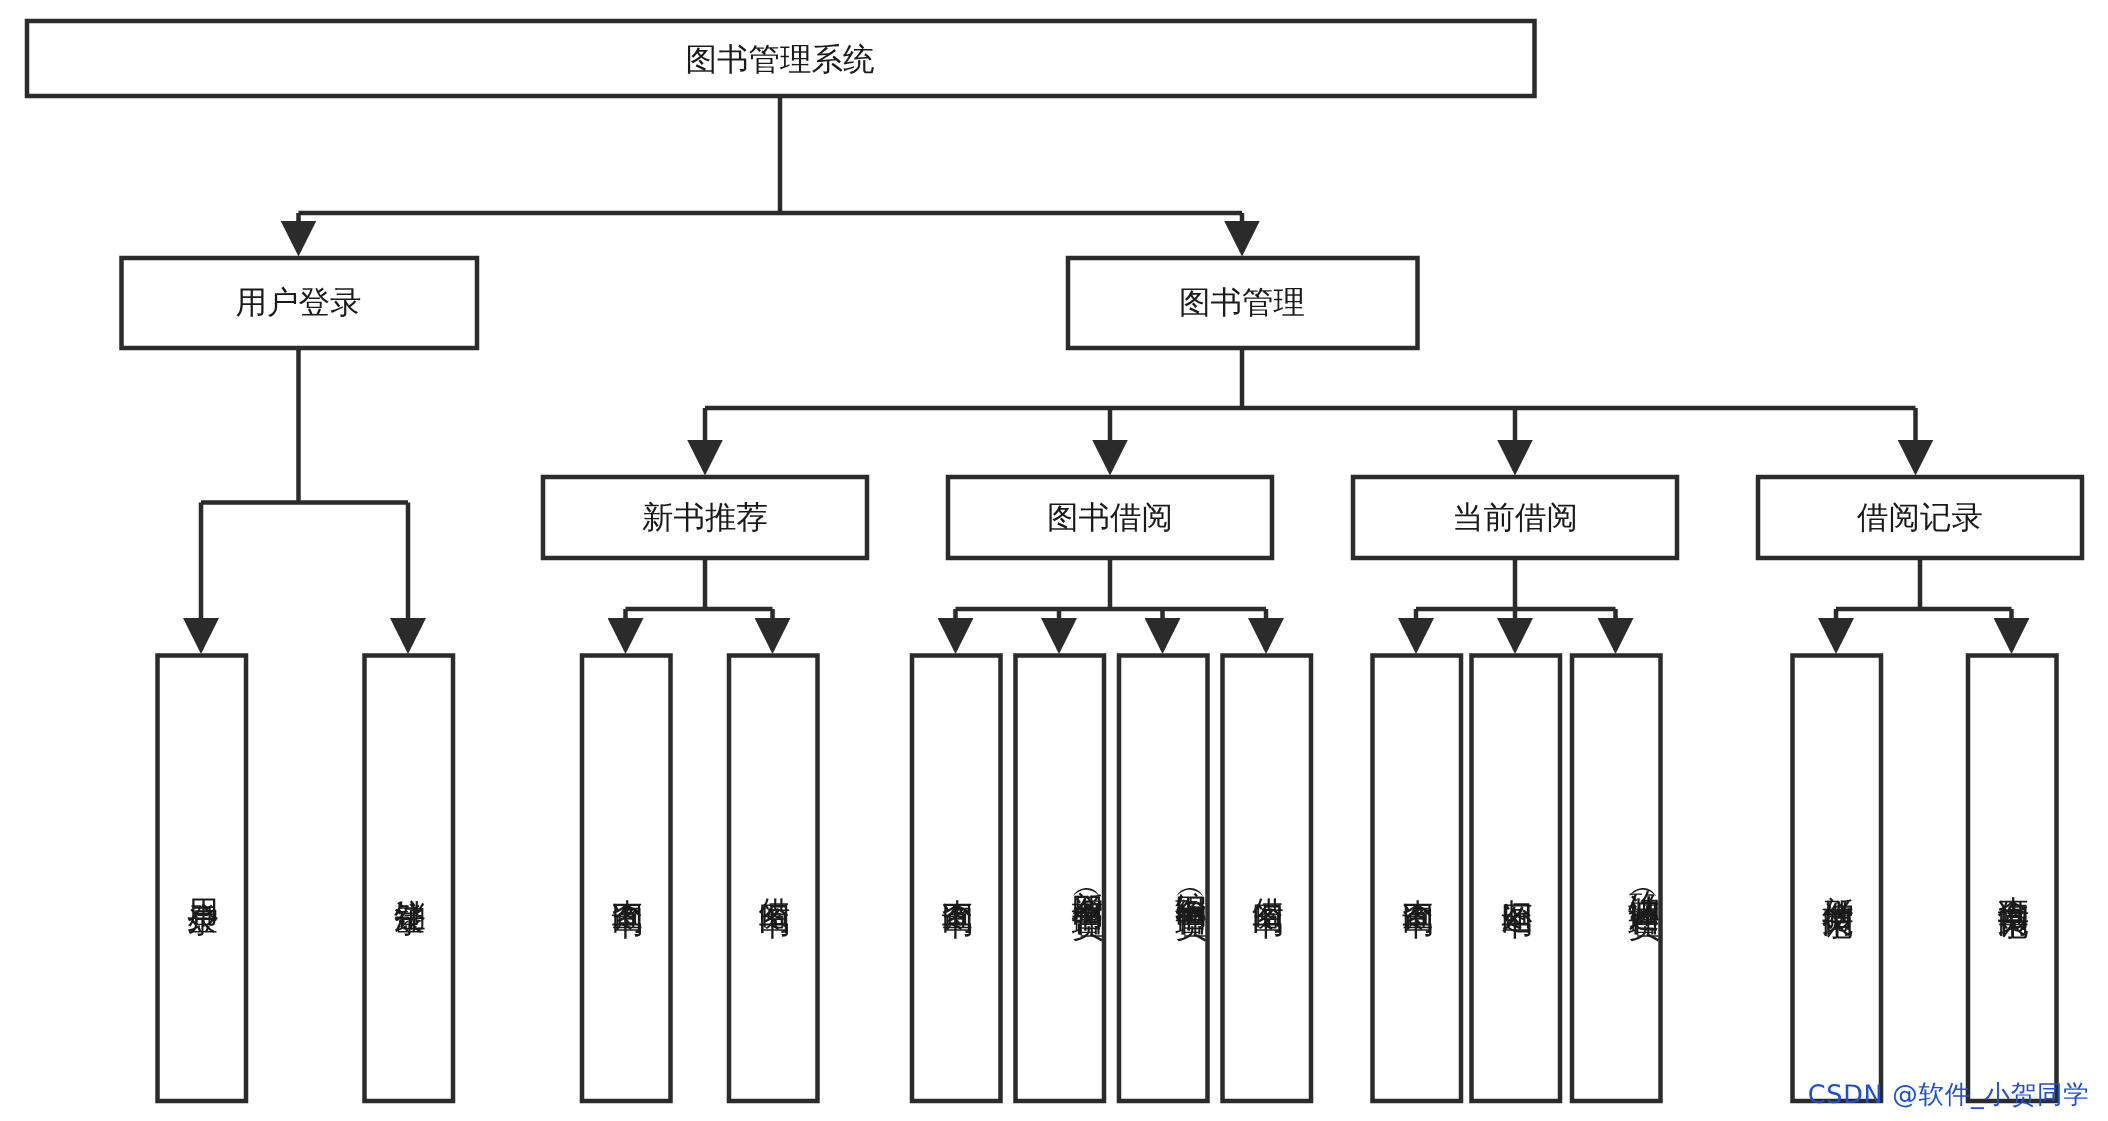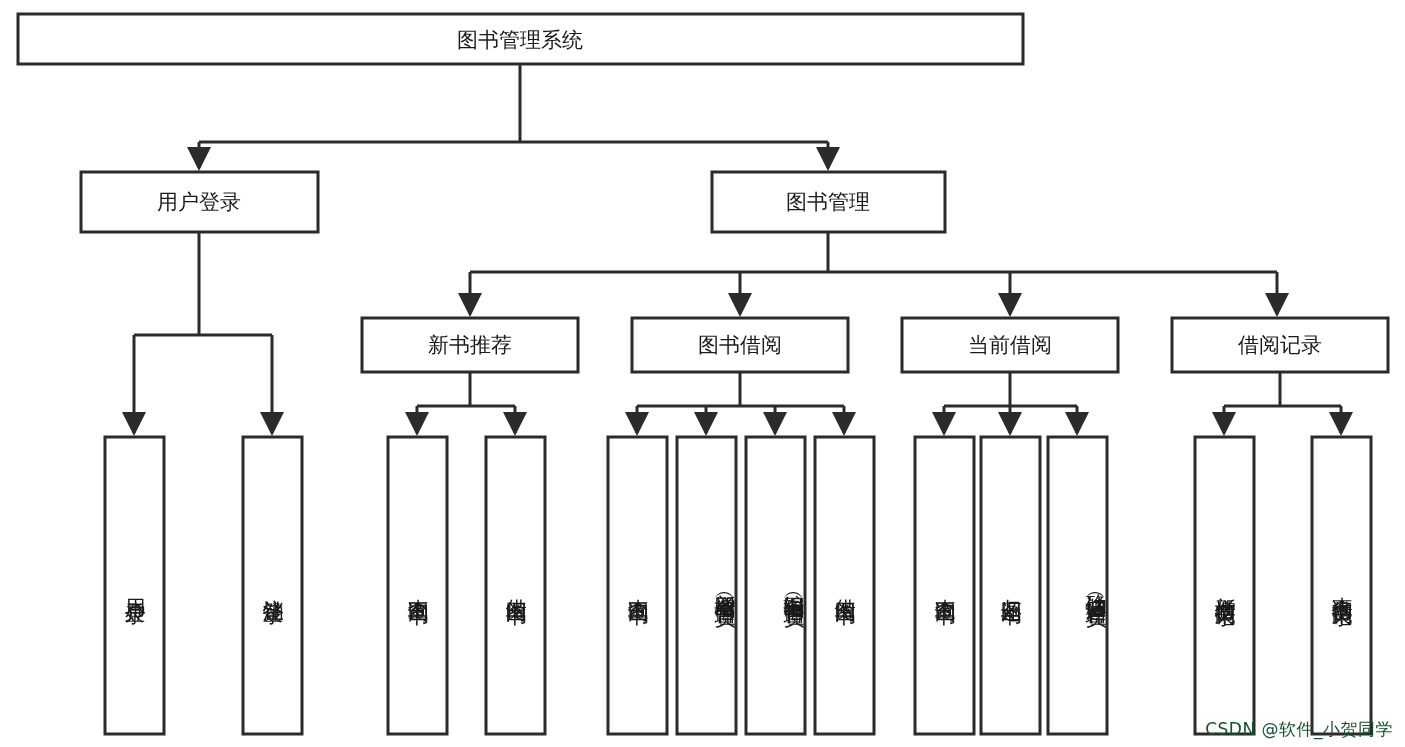--- a/index.html
+++ b/index.html
@@ -65,21 +65,21 @@
     text-align: center;
     white-space: nowrap;
     pointer-events: none;
   }
   .watermark {
     position: absolute;
     right: 12px;
     bottom: 6px;
     font-family: "DejaVu Sans", "Liberation Sans", sans-serif;
     font-size: 17px;
-    color: #14532d;
+    color: #1d4ed8;
     letter-spacing: 0.5px;
     white-space: nowrap;
   }
 </style>
 </head>
 <body>
 
 <div id="diagram-root">
 
   <svg class="diagram-canvas" viewBox="0 0 1405 747" xmlns="http://www.w3.org/2000/svg">

